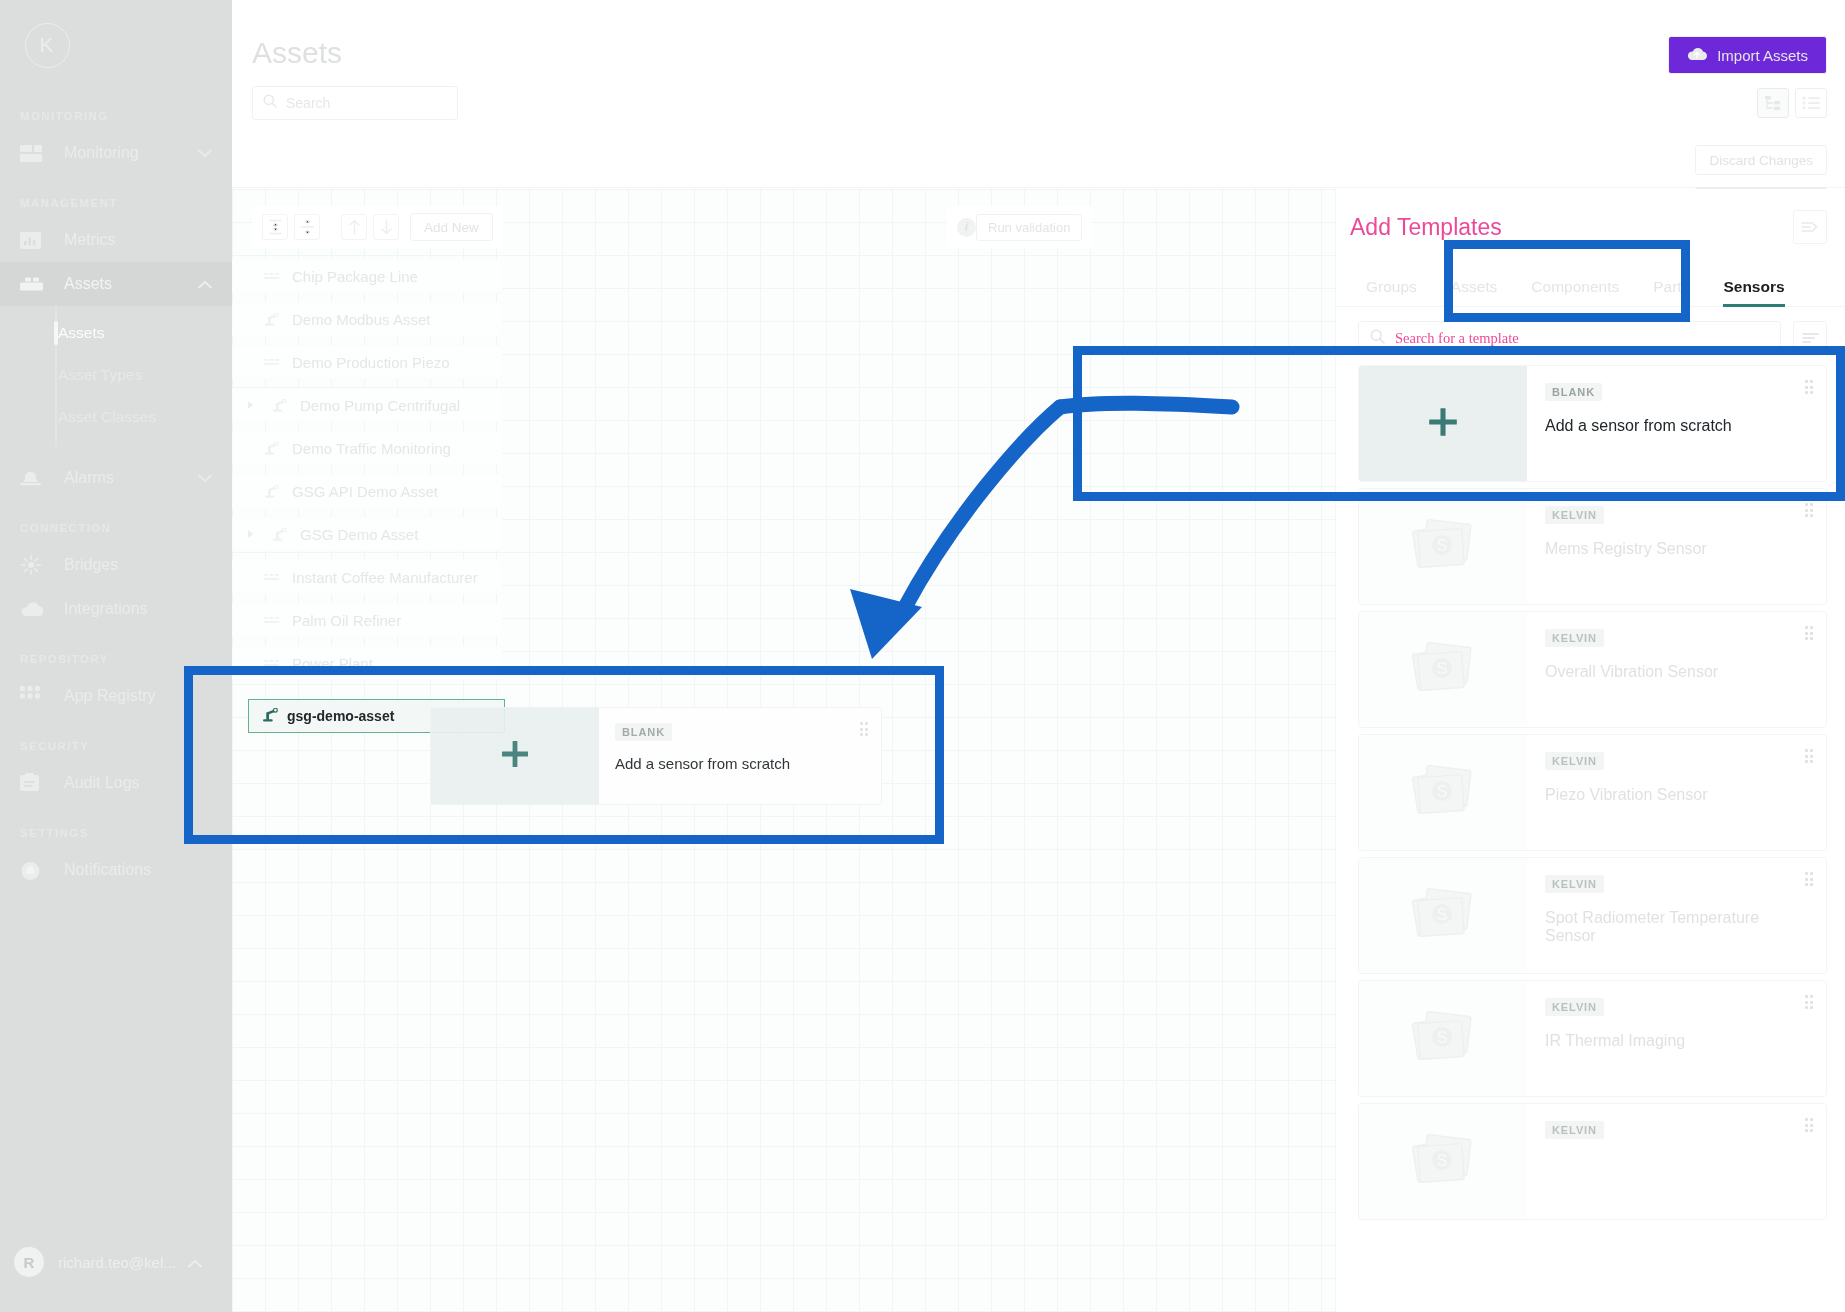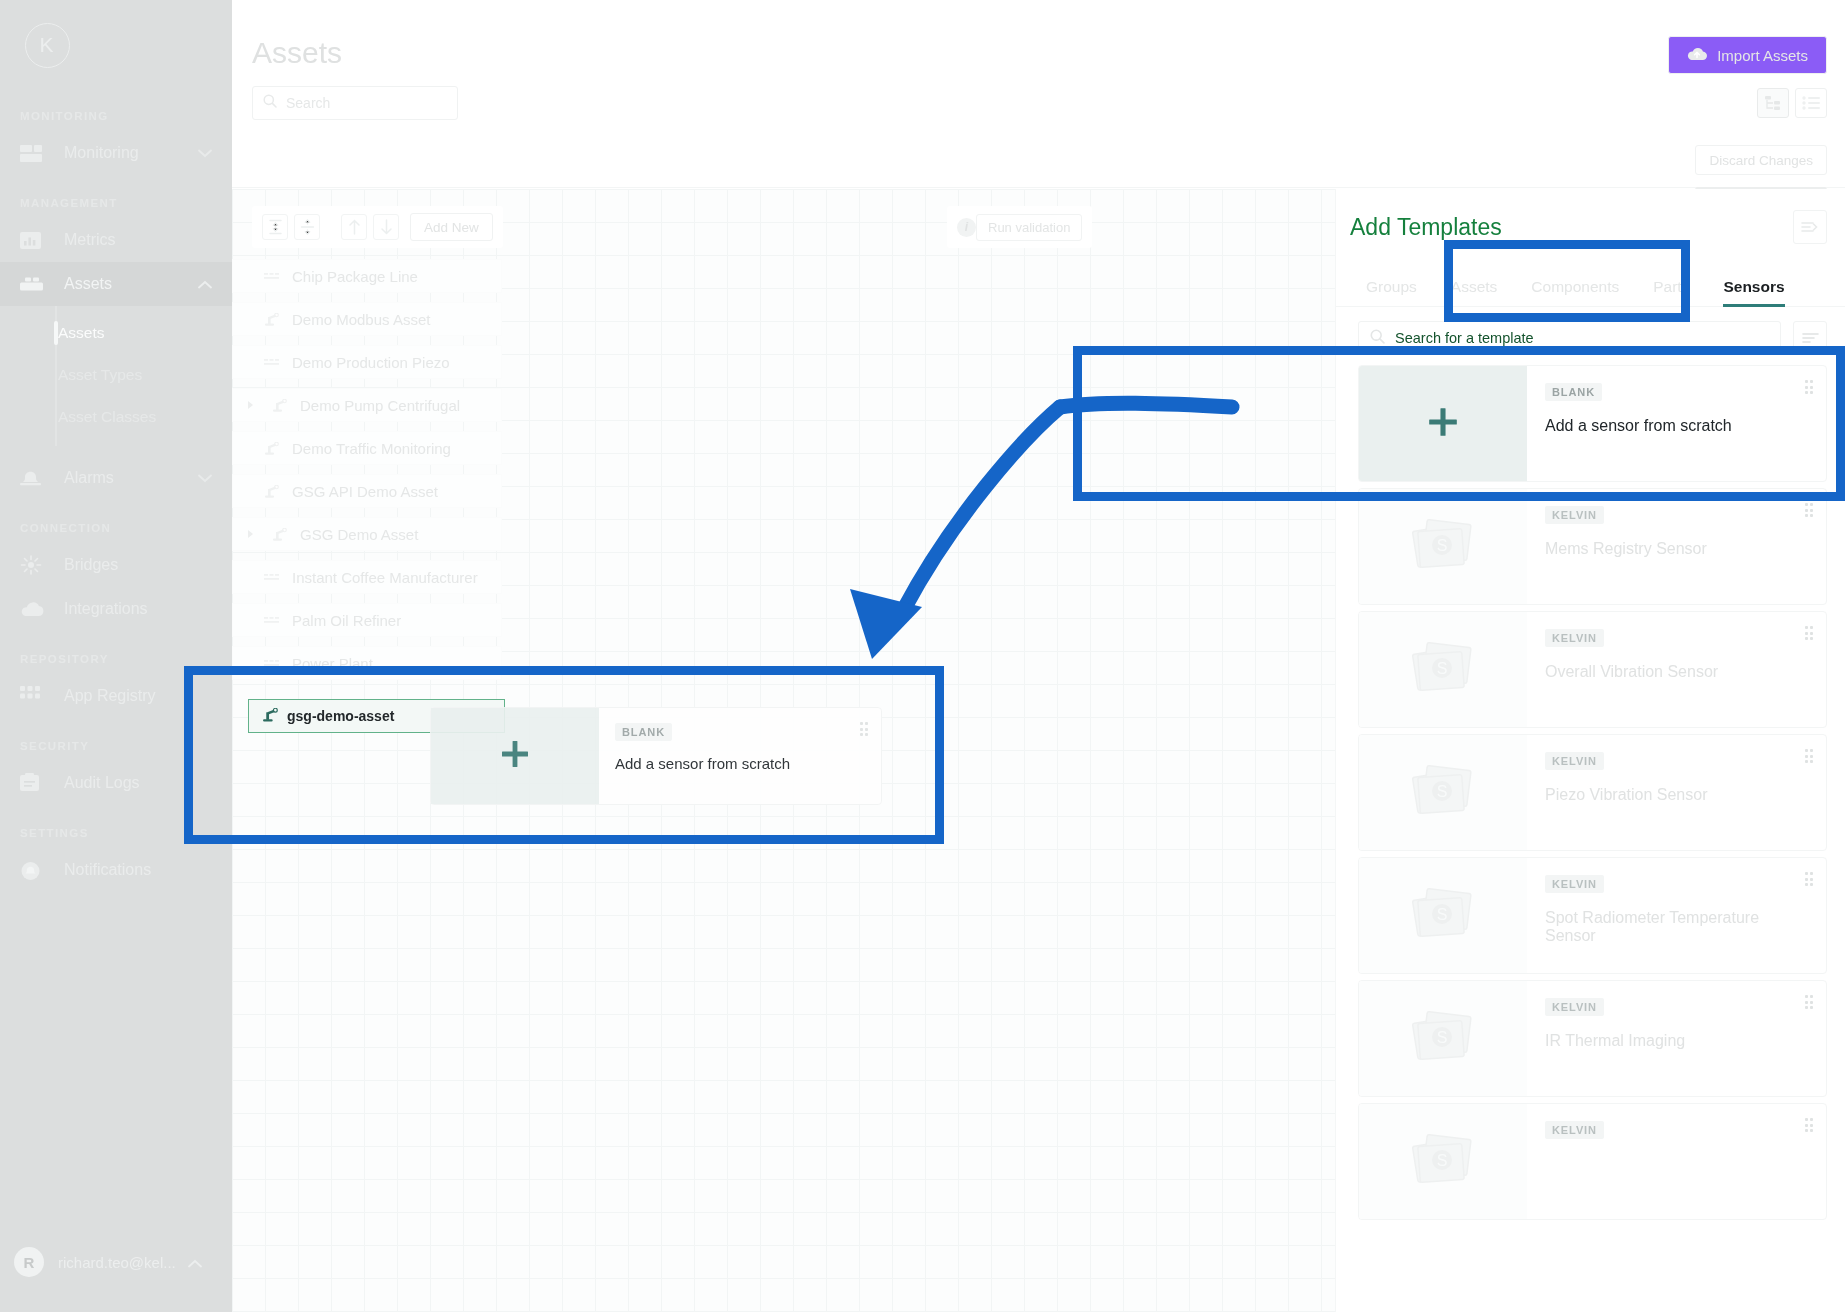--- a/index.html
+++ b/index.html
@@ -61,21 +61,21 @@
   }
 
   
   .main { position: absolute; left: 232px; top: 0; right: 0; bottom: 0; background: #fff; }
   .page-title {
     position: absolute; left: 20px; top: 36px; font-size: 30px;
     color: #dfe1e1; font-weight: 400;
   }
   .btn-import {
     position: absolute; right: 18px; top: 36px; height: 38px; padding: 0 18px;
-    border: 1px solid #eef0f0; border-radius: 3px; background: #8b5cf6;
+    border: 1px solid #eef0f0; border-radius: 3px; background: #6d28d9;
     display: flex; align-items: center; gap: 10px; color: #e4e6e6; font-size: 15px;
   }
   .search-top {
     position: absolute; left: 20px; top: 86px; width: 206px; height: 34px;
     border: 1px solid #f0f2f2; border-radius: 3px;
     display: flex; align-items: center; padding: 0 10px; gap: 9px;
   }
   .search-top .ph { color: #e6e8e8; font-size: 14px; }
   .view-toggles { position: absolute; right: 18px; top: 88px; display: flex; gap: 6px; }
   .vbtn {
@@ -188,21 +188,21 @@
 
   
   .tpl-panel {
     position: absolute; left: 1103px; top: 189px; right: 0; bottom: 0;
     background: #fff; border-left: 1px solid #f4f6f6;
   }
   .tpl-head {
     position: relative; height: 76px; display: flex; align-items: center;
     padding: 0 18px 0 14px;
   }
-  .tpl-title { font-size: 23px; color: #15803d; flex: 1; }
+  .tpl-title { font-size: 23px; color: #ec4899; flex: 1; }
   .collapse-btn {
     width: 34px; height: 34px; border: 1px solid #f1f3f3; border-radius: 3px;
     display: flex; align-items: center; justify-content: center;
   }
   .tpl-tabs {
     display: flex; gap: 34px; padding-left: 30px; height: 42px;
     align-items: flex-end; border-bottom: 1px solid #f3f5f5;
   }
   .tpl-tab { font-size: 15.5px; color: #e4e6e6; padding-bottom: 10px; position: relative; }
   .tpl-tab.active { color: #1b1f22; font-weight: 600; }
@@ -210,21 +210,21 @@
     content: ""; position: absolute; left: 0; right: 0; bottom: -1px;
     height: 3px; background: #2e7d79;
   }
   .tpl-search-row {
     display: flex; align-items: center; gap: 12px; padding: 14px 18px 10px 22px;
   }
   .tpl-search {
     flex: 1; height: 34px; border: 1px solid #f1f3f3; border-radius: 3px;
     display: flex; align-items: center; gap: 10px; padding: 0 11px;
   }
-  .tpl-search .ph { color: #14532d; font-size: 14.5px; }
+  .tpl-search .ph { color: #ec4899; font-size: 14.5px; font-family: Liberation Serif, serif; }
   .filter-btn {
     width: 34px; height: 34px; border: 1px solid #f1f3f3; border-radius: 3px;
     display: flex; align-items: center; justify-content: center;
   }
   .tpl-list { padding: 0 18px 0 22px; }
   .tpl-card {
     display: flex; height: 117px; border: 1px solid #f3f5f5; border-radius: 4px;
     margin-bottom: 6px; background: #fff; overflow: hidden;
   }
   .tpl-card.blank-card .thumb { background: #eaf0ef; }

